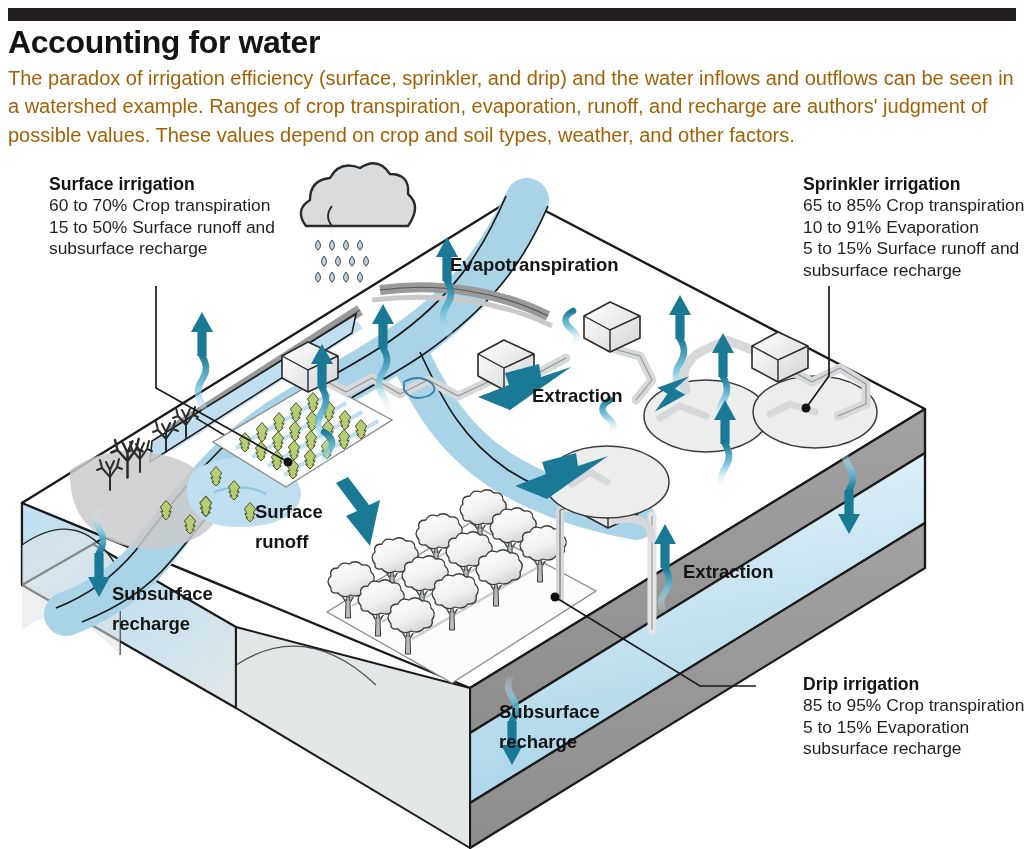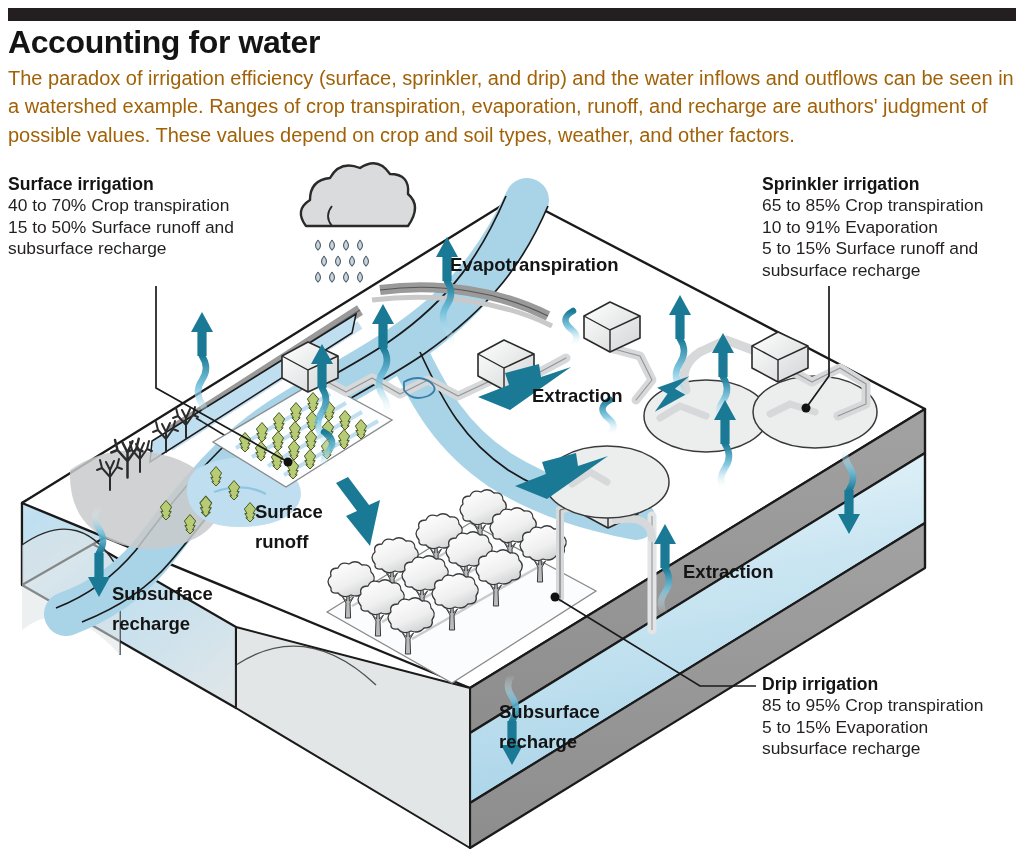--- a/index.html
+++ b/index.html
@@ -8,21 +8,21 @@
   #page{position:relative;width:1024px;height:706px;background:#fff;}
 
   
   .rule{position:absolute;left:8px;top:8px;width:1008px;height:13px;background:#231f20;}
   .title{position:absolute;left:8px;top:26px;font-size:32px;font-weight:bold;
          letter-spacing:-0.4px;line-height:1.04;color:#141414;}
   .deck{position:absolute;left:8px;top:64px;width:1006px;font-size:20px;
         line-height:1.42;color:#a16207;}
 
   
-  .ann{position:absolute;}
+  .ann{position:absolute;margin-left:41px;}
   .ann .hd{font-size:17.6px;font-weight:bold;line-height:1.22;color:#141414;}
   .ann .ln{font-size:17.4px;line-height:1.235;color:#231f20;}
   #ann-surface{left:8px;top:174px;width:268px;}
   #ann-sprinkler{left:762px;top:174px;width:262px;}
   #ann-drip{left:762px;top:674px;width:262px;}
 
   
   #stage{position:absolute;left:0;top:0;width:1024px;height:849px;}
   svg{display:block;}
   .lbl{font-family:"Liberation Sans","DejaVu Sans",sans-serif;font-weight:bold;
@@ -386,21 +386,21 @@
       <text class="lbl" x="112" y="600">Subsurface</text>
       <text class="lbl" x="112" y="630">recharge</text>
       <text class="lbl" x="499" y="718">Subsurface</text>
       <text class="lbl" x="499" y="748">recharge</text>
     </g>
   </svg>
   </div>
 
   <div class="ann" id="ann-surface">
     <div class="hd">Surface irrigation</div>
-    <div class="ln">40 to 70% Crop transpiration</div>
+    <div class="ln">60 to 70% Crop transpiration</div>
     <div class="ln">15 to 50% Surface runoff and</div>
     <div class="ln">subsurface recharge</div>
   </div>
 
   <div class="ann" id="ann-sprinkler">
     <div class="hd">Sprinkler irrigation</div>
     <div class="ln">65 to 85% Crop transpiration</div>
     <div class="ln">10 to 91% Evaporation</div>
     <div class="ln">5 to 15% Surface runoff and</div>
     <div class="ln">subsurface recharge</div>

